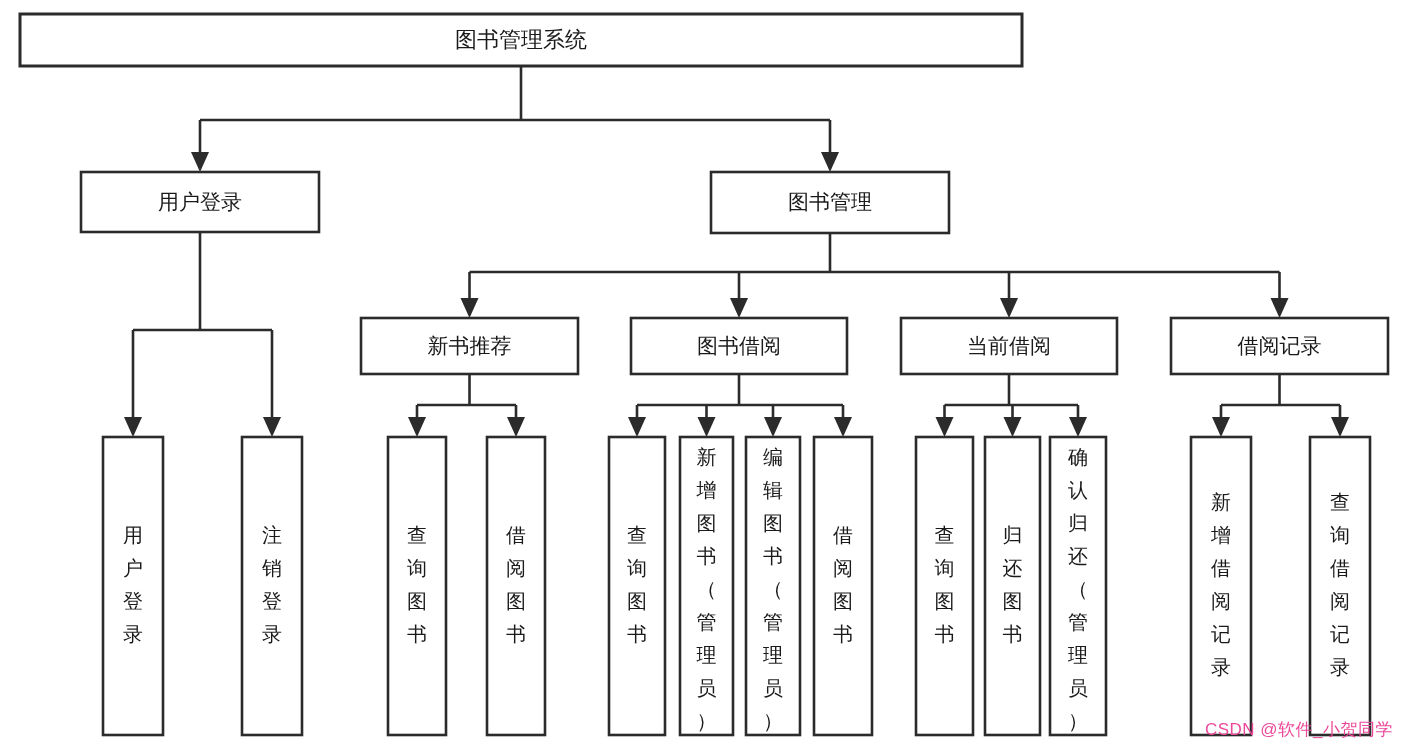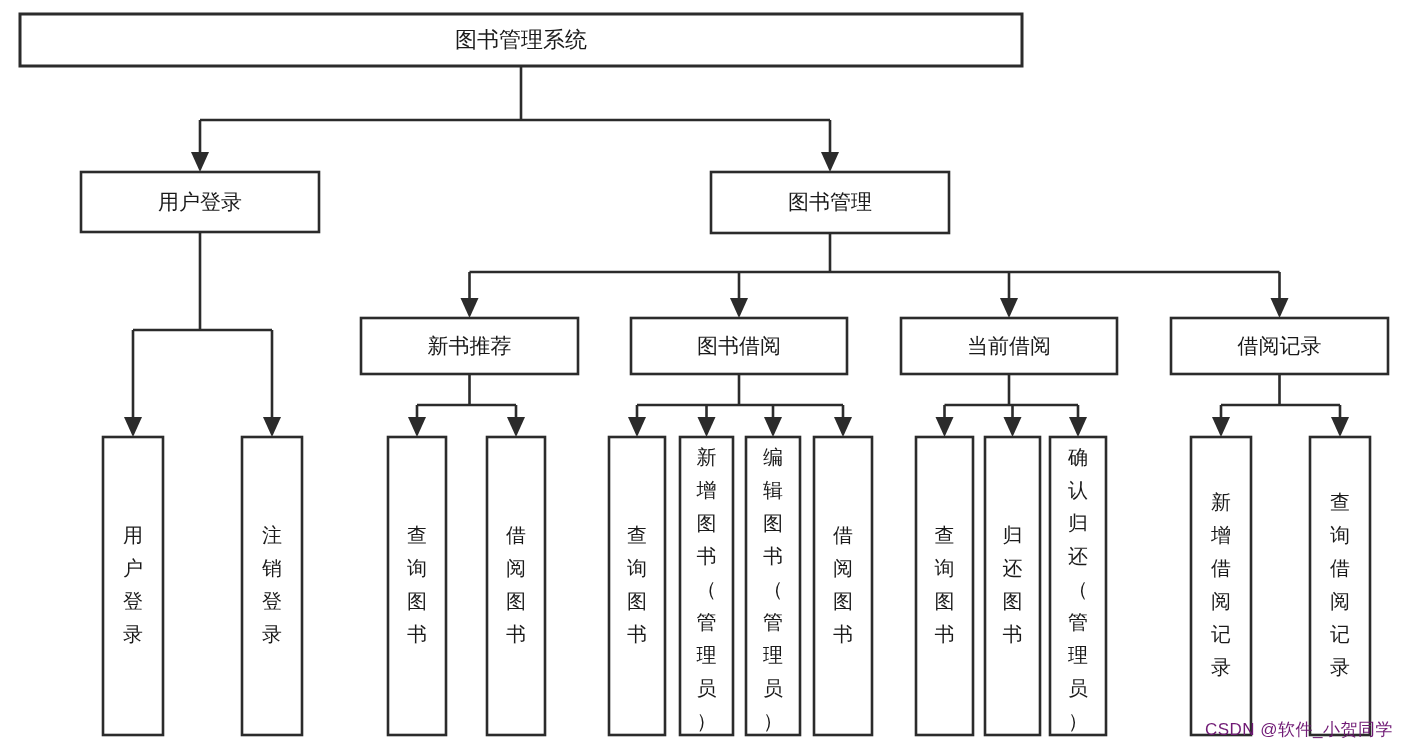--- a/index.html
+++ b/index.html
@@ -57,21 +57,21 @@
   .edge-arrow {
     fill: #2b2b2b;
     stroke: none;
   }
   .watermark {
     position: absolute;
     right: 12px;
     bottom: 6px;
     font-family: "Liberation Sans", "DejaVu Sans", sans-serif;
     font-size: 17px;
-    color: #701a75;
+    color: #ec4899;
     letter-spacing: 0.5px;
     white-space: nowrap;
     user-select: none;
   }
 </style>
 </head>
 <body>
 
 <div id="diagram-root">
   <svg id="tree-svg" viewBox="0 0 1405 747" xmlns="http://www.w3.org/2000/svg">

